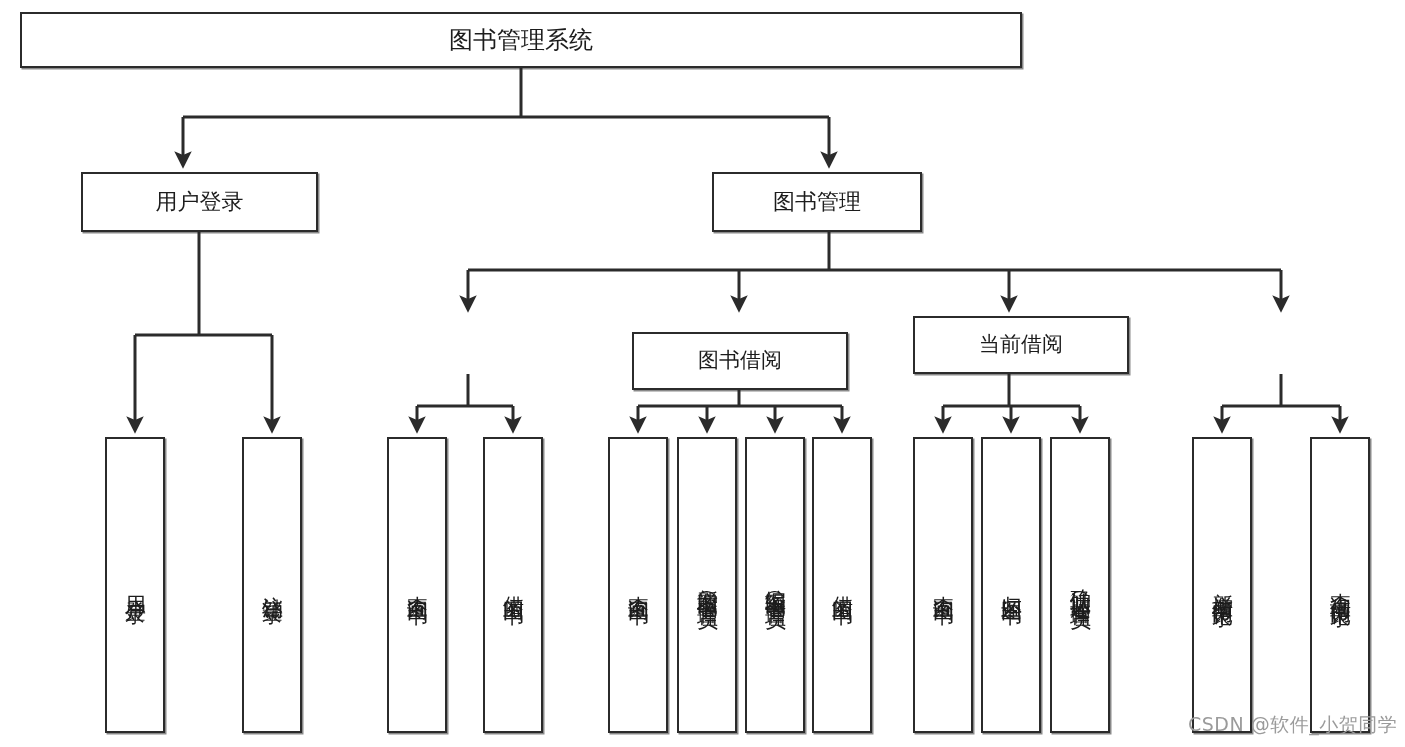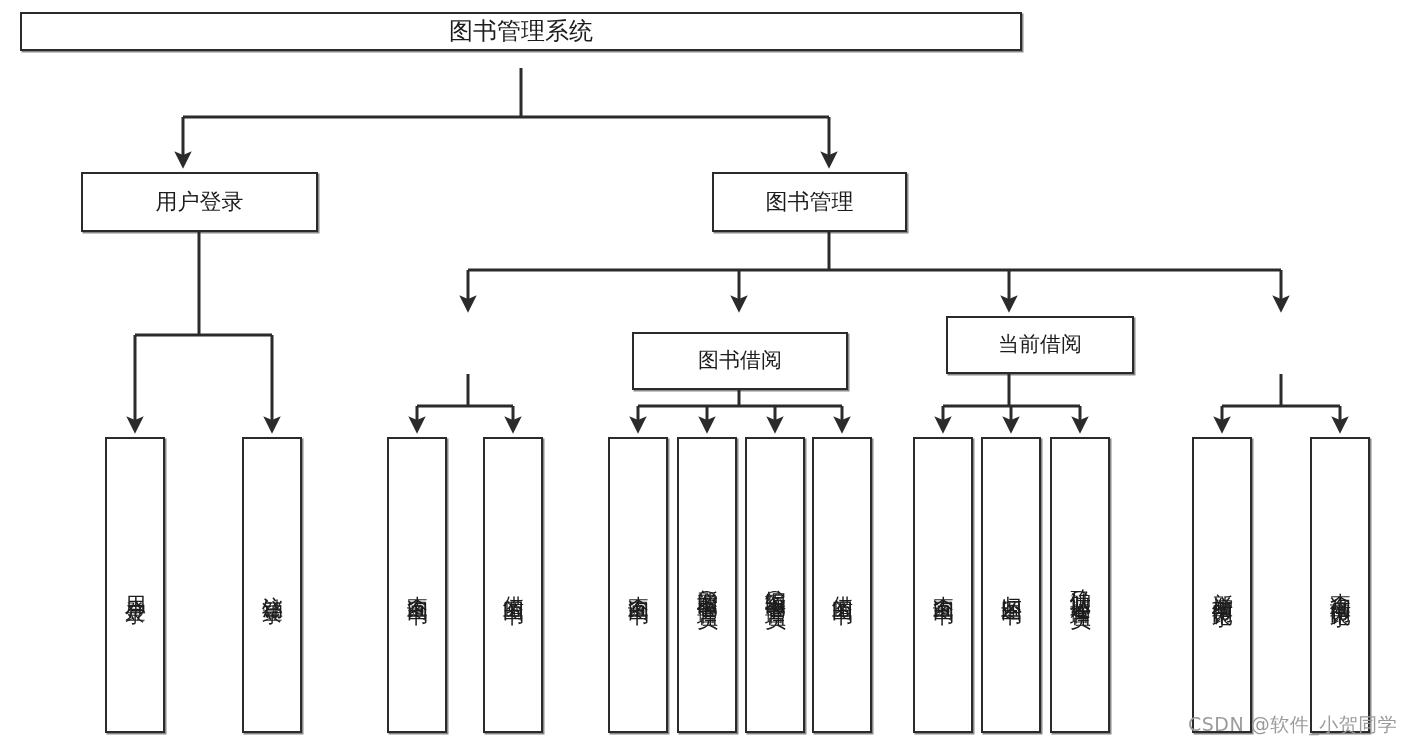--- a/index.html
+++ b/index.html
@@ -113,35 +113,35 @@
       <path d="M 1011 406 L 1011 425" marker-end="url(#arrow)"></path>
       <path d="M 1080 406 L 1080 425" marker-end="url(#arrow)"></path>
 
       <path d="M 1281 374 L 1281 406"></path>
       <path d="M 1222 406 L 1340 406"></path>
       <path d="M 1222 406 L 1222 425" marker-end="url(#arrow)"></path>
       <path d="M 1340 406 L 1340 425" marker-end="url(#arrow)"></path>
     </g>
   </svg>
 
-  <div class="node node-root" style="left:20px; top:12px; width:1002px; height:39px;">
+  <div class="node node-root" style="left:20px; top:12px; width:1002px; height:56px;">
     <span class="label">图书管理系统</span>
   </div>
 
   <div class="node node-l2" style="left:81px; top:172px; width:237px; height:60px;">
     <span class="label">用户登录</span>
   </div>
-  <div class="node node-l2" style="left:712px; top:172px; width:195px; height:60px;">
+  <div class="node node-l2" style="left:712px; top:172px; width:210px; height:60px;">
     <span class="label">图书管理</span>
   </div>
 
   <div class="node node-l3" style="left:632px; top:332px; width:216px; height:58px;">
     <span class="label">图书借阅</span>
   </div>
-  <div class="node node-l3" style="left:946px; top:316px; width:188px; height:58px;">
+  <div class="node node-l3" style="left:913px; top:316px; width:216px; height:58px;">
     <span class="label">当前借阅</span>
   </div>
 
   <div class="node node-leaf" style="left:105px; top:437px; width:60px; height:296px;">
     <span class="label">用户登录</span>
   </div>
   <div class="node node-leaf" style="left:242px; top:437px; width:60px; height:296px;">
     <span class="label">注销登录</span>
   </div>
 

